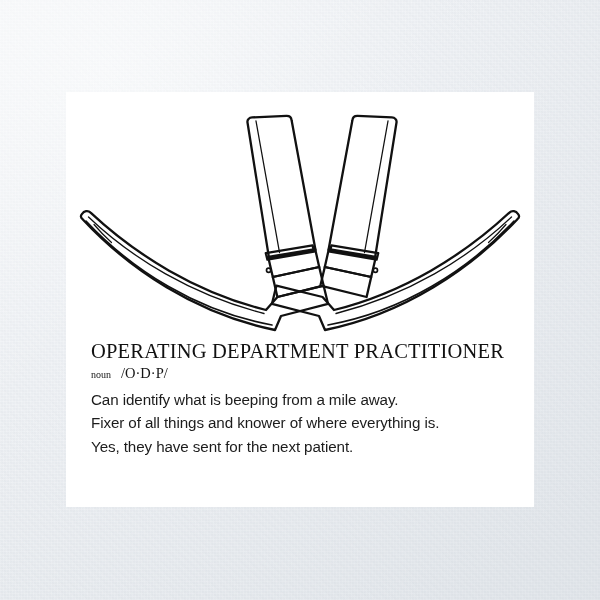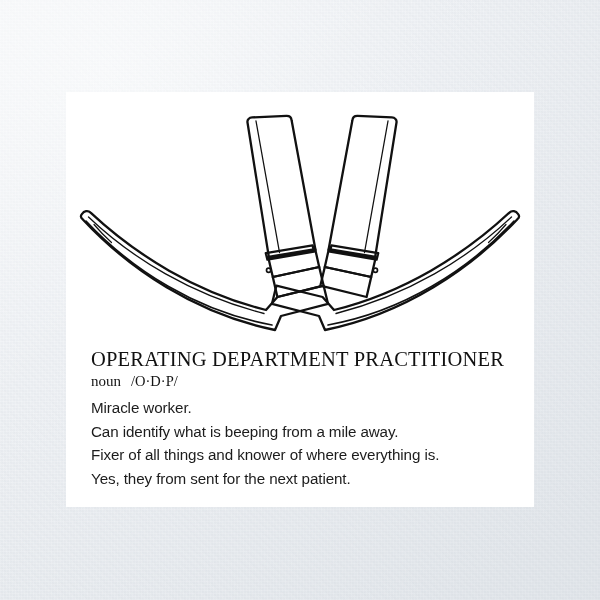--- a/index.html
+++ b/index.html
@@ -58,21 +58,21 @@
     left: 0;
     top: 0;
     width: 468px;
     height: 250px;
   }
   #poster-art svg { display: block; width: 100%; height: 100%; }
 
   #poster-text {
     position: absolute;
     left: 25px;
-    top: 256px;
+    top: 248px;
     width: 425px;
   }
 
   #headword {
     font-family: "Liberation Serif", "DejaVu Serif", serif;
     font-size: 20.5px;
     letter-spacing: .2px;
     color: #111111;
     white-space: nowrap;
     line-height: 1.12;
@@ -80,21 +80,21 @@
   }
 
   #pos-line {
     font-family: "Liberation Serif", "DejaVu Serif", serif;
     font-size: 14.5px;
     color: #141414;
     margin: 2px 0 0 0;
     line-height: 1.15;
     white-space: nowrap;
   }
-  #pos-line .pos-word { font-size: 15px; }
+  #pos-line .pos-word { font-size: 10px; }
   #pos-line .pron { margin-left: 10px; }
 
   .defn-line {
     font-family: "Liberation Sans", "DejaVu Sans", sans-serif;
     font-size: 15.2px;
     color: #1c1c1c;
     line-height: 1.55;
     white-space: nowrap;
     margin: 0;
     letter-spacing: -.1px;
@@ -198,21 +198,20 @@
 
     <div id="poster-text">
 
       <div id="headword">OPERATING DEPARTMENT PRACTITIONER</div>
 
       <div id="pos-line">
         <span class="pos-word">noun</span><span class="pron">/O·D·P/</span>
       </div>
 
       <ul id="defn-list">
-        <li class="defn-line">Miracle worker.</li>
         <li class="defn-line">Can identify what is beeping from a mile away.</li>
         <li class="defn-line">Fixer of all things and knower of where everything is.</li>
-        <li class="defn-line">Yes, they from sent for the next patient.</li>
+        <li class="defn-line">Yes, they have sent for the next patient.</li>
       </ul>
 
     </div>
   </div>
 </div>
 
 </body></html>

